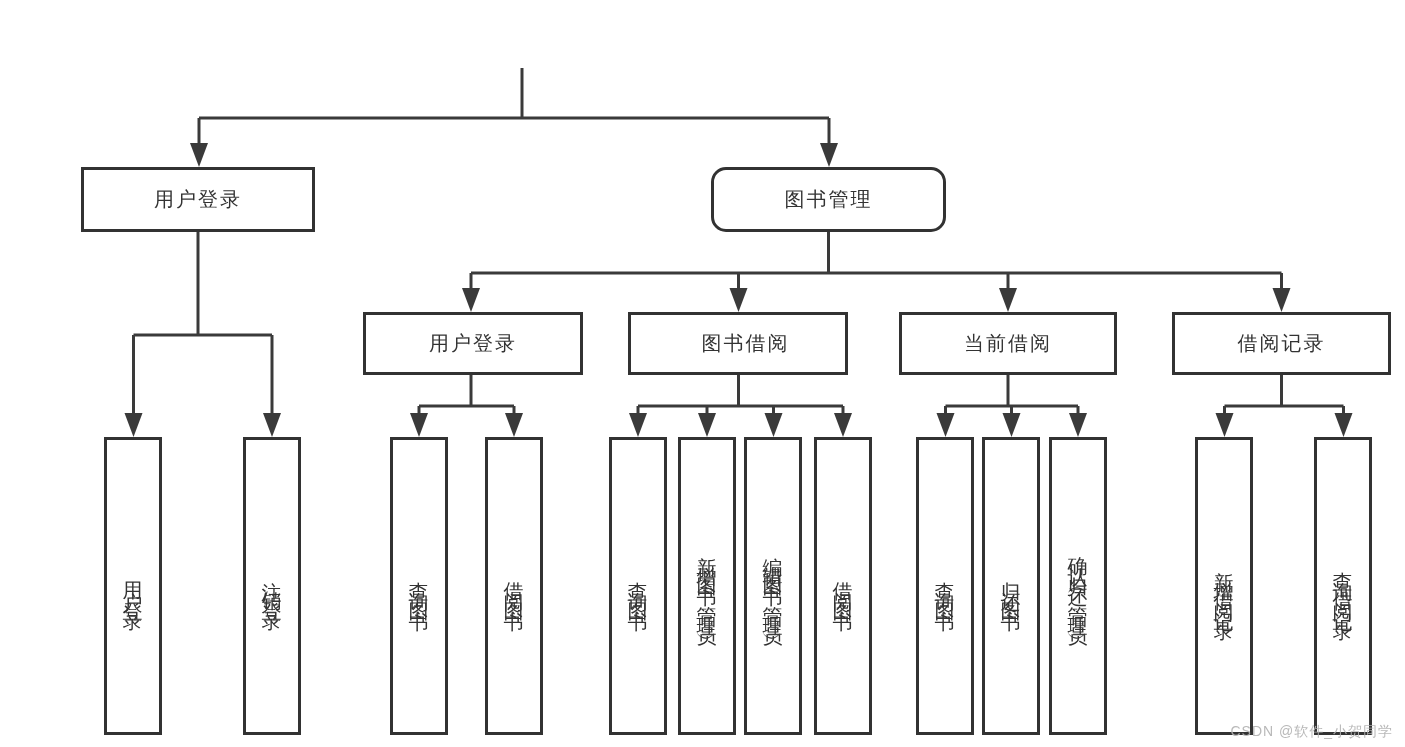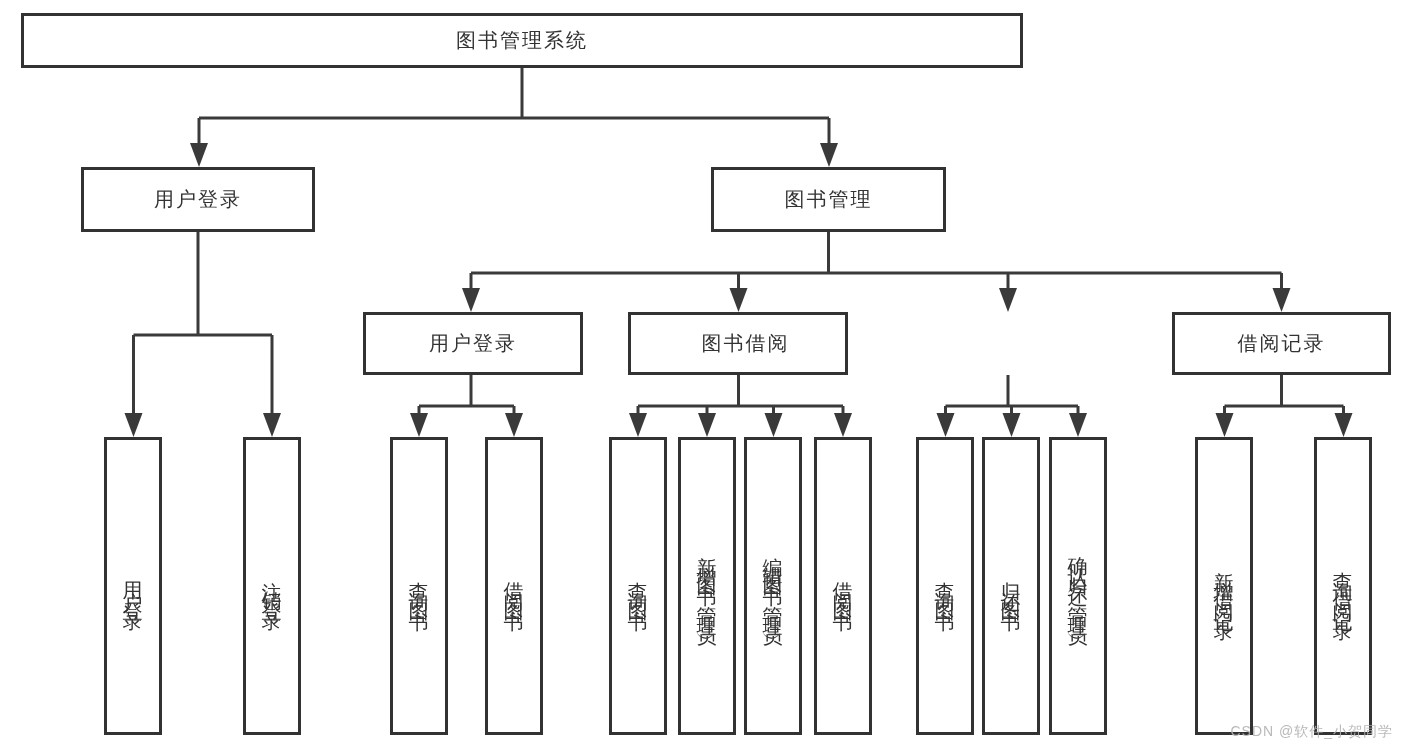--- a/index.html
+++ b/index.html
@@ -15,21 +15,21 @@
   }
   .htext{font-size:20px;letter-spacing:2px;white-space:nowrap;}
   .vtext{
     writing-mode:vertical-rl;text-orientation:mixed;
     font-size:20px;letter-spacing:10px;line-height:1;white-space:nowrap;
   }
   
   #node-root{left:21px;top:13px;width:1002px;height:55px;}
   
   #node-user-login{left:81px;top:167px;width:234px;height:65px;}
-  #node-book-mgmt{left:711px;top:167px;width:235px;height:65px;}
+  #node-book-mgmt{left:711px;top:167px;width:235px;height:65px;border-radius:15px;}
   
   .lvl3{top:312px;height:63px;}
   #node-new-book-rec{left:363px;width:220px;}
   #node-book-borrow{left:628px;width:220px;padding-left:15px;}
   #node-current-borrow{left:899px;width:218px;}
   #node-borrow-record{left:1172px;width:219px;}
   
   .leaf{top:437px;height:298px;width:58px;}
   #leaf-user-login{left:104px;}
   #leaf-logout{left:243px;}
@@ -117,36 +117,36 @@
       <polygon points="764.5,413 782.5,413 773.5,437"></polygon>
       <polygon points="834,413 852,413 843,437"></polygon>
       <polygon points="936.5,413 954.5,413 945.5,437"></polygon>
       <polygon points="1002.5,413 1020.5,413 1011.5,437"></polygon>
       <polygon points="1069,413 1087,413 1078,437"></polygon>
       <polygon points="1215.5,413 1233.5,413 1224.5,437"></polygon>
       <polygon points="1334.5,413 1352.5,413 1343.5,437"></polygon>
     </g>
   </svg>
 
-  <div class="node" id="node-root">
-    <span class="htext">图书管理系统</span>
-  </div>
 
   <div class="node" id="node-user-login">
     <span class="htext">用户登录</span>
   </div>
   <div class="node" id="node-book-mgmt">
     <span class="htext">图书管理</span>
   </div>
 
   <div class="node lvl3" id="node-new-book-rec">
     <span class="htext">用户登录</span>
   </div>
   <div class="node lvl3" id="node-book-borrow">
     <span class="htext">图书借阅</span>
+  </div>
+  <div class="node lvl3" id="node-current-borrow">
+    <span class="htext">当前借阅</span>
   </div>
   <div class="node lvl3" id="node-borrow-record">
     <span class="htext">借阅记录</span>
   </div>
 
   <div class="node leaf" id="leaf-user-login">
     <span class="vtext">用户登录</span>
   </div>
   <div class="node leaf" id="leaf-logout">
     <span class="vtext">注销登录</span>

